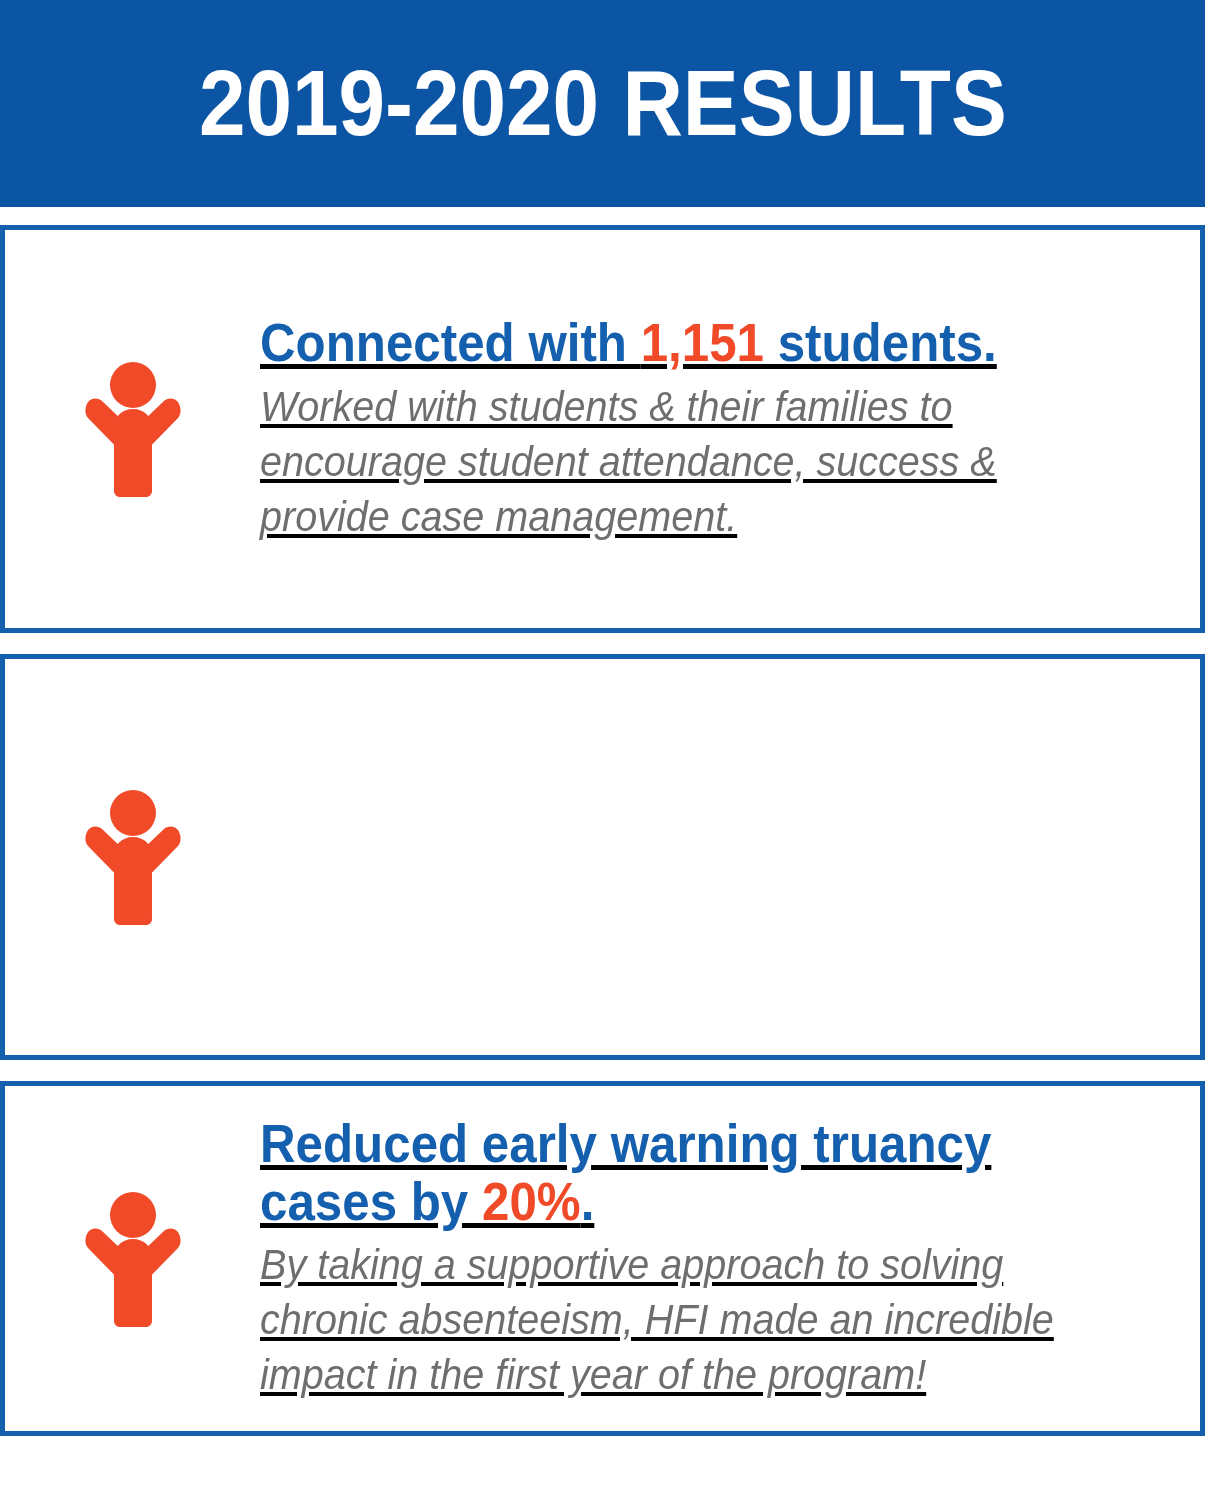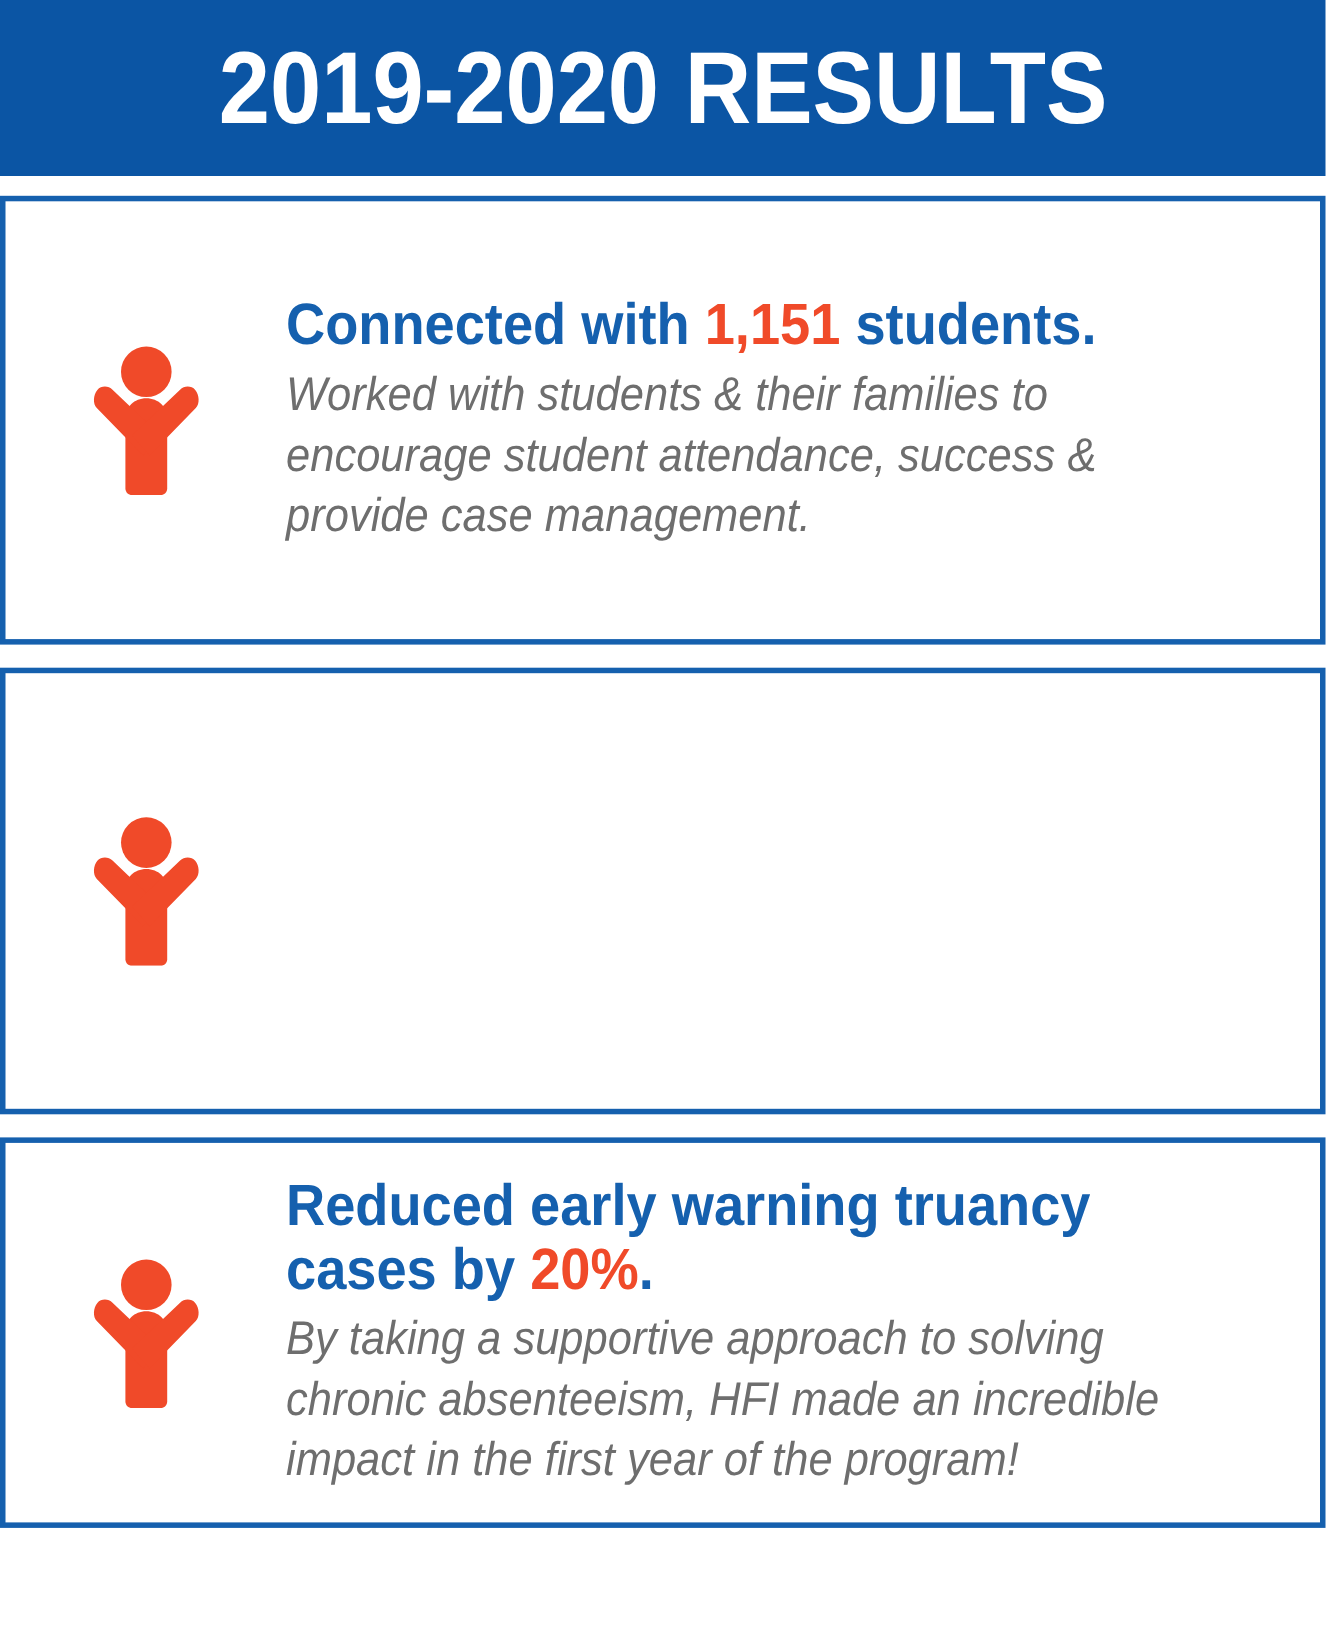--- a/index.html
+++ b/index.html
@@ -20,21 +20,21 @@
     height: 1496px;
     box-sizing: border-box;
     display: flex;
     flex-direction: column;
     background: #ffffff;
   }
 
   
   .header-banner {
     width: 1205px;
-    height: 160px;
+    height: 207px;
     margin: 0 12px 0 0;
     background: #0B55A4;
     display: flex;
     align-items: center;
     justify-content: center;
     flex: 0 0 auto;
   }
   .header-title {
     color: #ffffff;
     font-family: "Liberation Sans Narrow", "Liberation Sans", sans-serif;
@@ -57,20 +57,21 @@
 
   .result-card {
     position: relative;
     box-sizing: border-box;
     width: 1205px;
     border: 5px solid #1560AE;
     background: #ffffff;
     display: flex;
     align-items: center;
     margin-bottom: 21px;
+    text-decoration: underline;
   }
   .result-card:last-child {
     margin-bottom: 0;
   }
   .card-1 { height: 408px; }
   .card-2 { height: 406px; }
   .card-3 { height: 355px; }
 
   .card-icon-col {
     flex: 0 0 255px;

